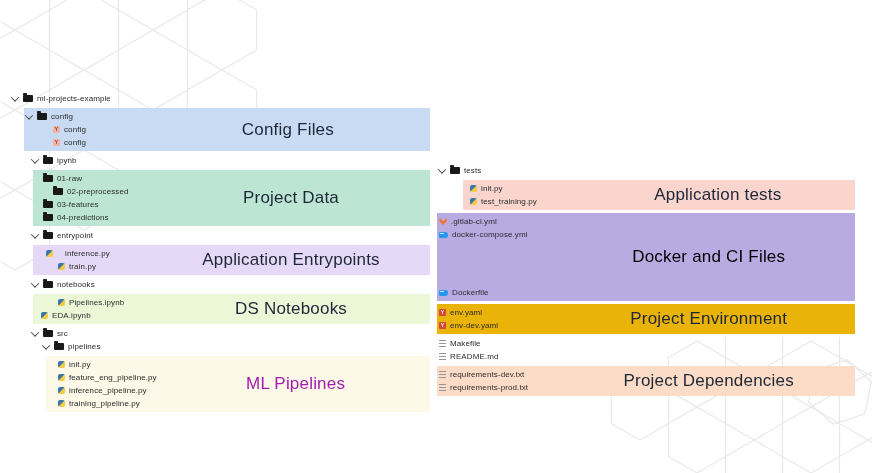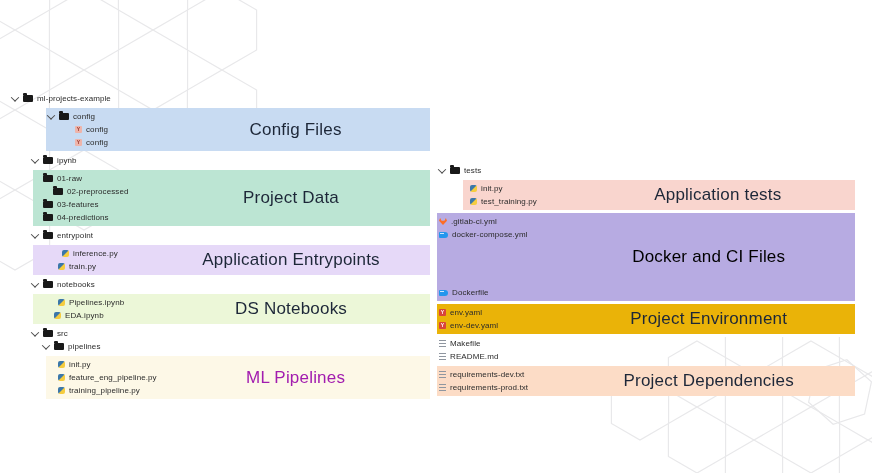--- a/index.html
+++ b/index.html
@@ -86,21 +86,21 @@
       <use href="#hx2" x="240" y="55" transform="rotate(12 240 55)"></use>
   </g>
 </svg>
 
 <div class="tree tree-left" id="tree-left">
     <div class="row" style="padding-left: 2px;">
       <span class="chevron"></span>
       <span class="icn folder-icon"></span>
       <span class="lbl">ml-projects-example</span>
     </div>
-    <div class="band" style="background: rgb(200, 219, 242); margin-left: 36px;">
+    <div class="band" style="background: rgb(200, 219, 242); margin-left: 14px;">
       <div class="row" style="padding-left: 2px;">
         <span class="chevron"></span>
         <span class="icn folder-icon"></span>
         <span class="lbl">config</span>
       </div>
       <div class="row" style="padding-left: 29px;">
         <span class="icn yaml-icon salmon">Y</span>
         <span class="lbl">config</span>
       </div>
       <div class="row" style="padding-left: 29px;">
@@ -132,41 +132,41 @@
         <span class="lbl">04-predictions</span>
       </div>
       <div class="band-label" style="color: rgb(29, 39, 56);">Project Data</div>
     </div>
     <div class="row" style="padding-left: 22px;">
       <span class="chevron"></span>
       <span class="icn folder-icon"></span>
       <span class="lbl">entrypoint</span>
     </div>
     <div class="band" style="background: rgb(230, 217, 248); margin-left: 23px;">
-      <div class="row" style="padding-left: 29px;">
+      <div class="row" style="padding-left: 13px; gap: 8px;">
         <span class="icn python-icon"></span>
         <span class="lbl">inference.py</span>
       </div>
       <div class="row" style="padding-left: 25px;">
         <span class="icn python-icon"></span>
         <span class="lbl">train.py</span>
       </div>
       <div class="band-label" style="color: rgb(29, 39, 56);">Application Entrypoints</div>
     </div>
     <div class="row" style="padding-left: 22px;">
       <span class="chevron"></span>
       <span class="icn folder-icon"></span>
       <span class="lbl">notebooks</span>
     </div>
     <div class="band" style="background: rgb(236, 247, 216); margin-left: 23px;">
       <div class="row" style="padding-left: 25px;">
         <span class="icn python-icon"></span>
         <span class="lbl">Pipelines.ipynb</span>
       </div>
-      <div class="row" style="padding-left: 21px;">
+      <div class="row" style="padding-left: 8px;">
         <span class="icn python-icon"></span>
         <span class="lbl">EDA.ipynb</span>
       </div>
       <div class="band-label" style="color: rgb(29, 39, 56);">DS Notebooks</div>
     </div>
     <div class="row" style="padding-left: 22px;">
       <span class="chevron"></span>
       <span class="icn folder-icon"></span>
       <span class="lbl">src</span>
     </div>
@@ -176,20 +176,24 @@
       <span class="lbl">pipelines</span>
     </div>
     <div class="band" style="background: rgb(253, 248, 231); margin-left: 36px;">
       <div class="row" style="padding-left: 12px;">
         <span class="icn python-icon"></span>
         <span class="lbl">init.py</span>
       </div>
       <div class="row" style="padding-left: 12px;">
         <span class="icn python-icon"></span>
         <span class="lbl">feature_eng_pipeline.py</span>
+      </div>
+      <div class="row" style="padding-left: 12px;">
+        <span class="icn python-icon"></span>
+        <span class="lbl">inference_pipeline.py</span>
       </div>
       <div class="row" style="padding-left: 12px;">
         <span class="icn python-icon"></span>
         <span class="lbl">training_pipeline.py</span>
       </div>
       <div class="band-label" style="color: #a21caf;">ML Pipelines</div>
     </div>
   </div>
 <div class="tree tree-right" id="tree-right">
     <div class="row" style="padding-left: 2px;">

